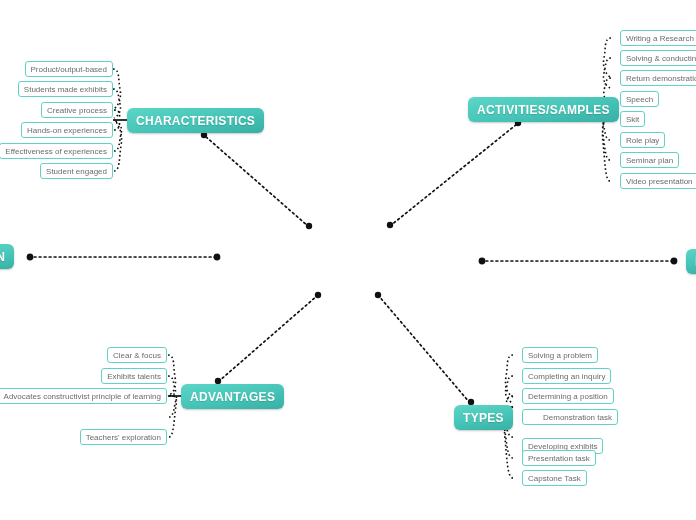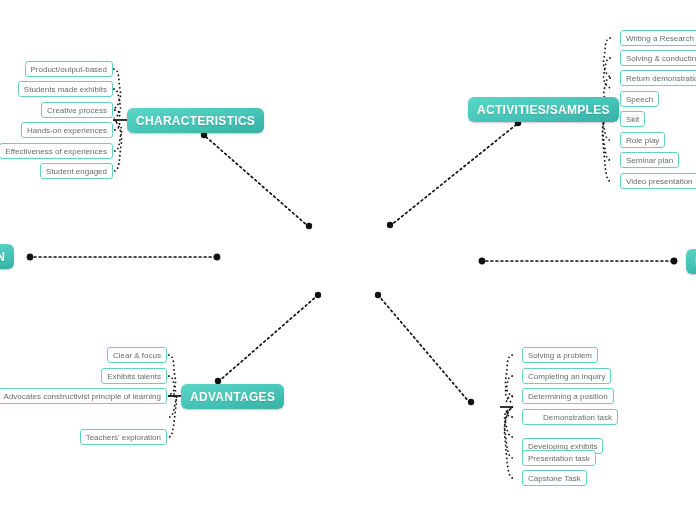--- a/index.html
+++ b/index.html
@@ -189,20 +189,23 @@
   </div>
 
   <div class="branch activities">
     <span>ACTIVITIES/SAMPLES</span>
   </div>
 
   <div class="branch advantages">
     <span>ADVANTAGES</span>
   </div>
 
+  <div class="branch types">
+    <span>TYPES</span>
+  </div>
 
   <div class="branch left-cut">
     <span>ION</span>
   </div>
 
   <div class="branch right-cut">
     <span>P</span>
   </div>
 
   <div class="leaf leaf-left" style="right:583px; top:61px;">Product/output-based</div>

